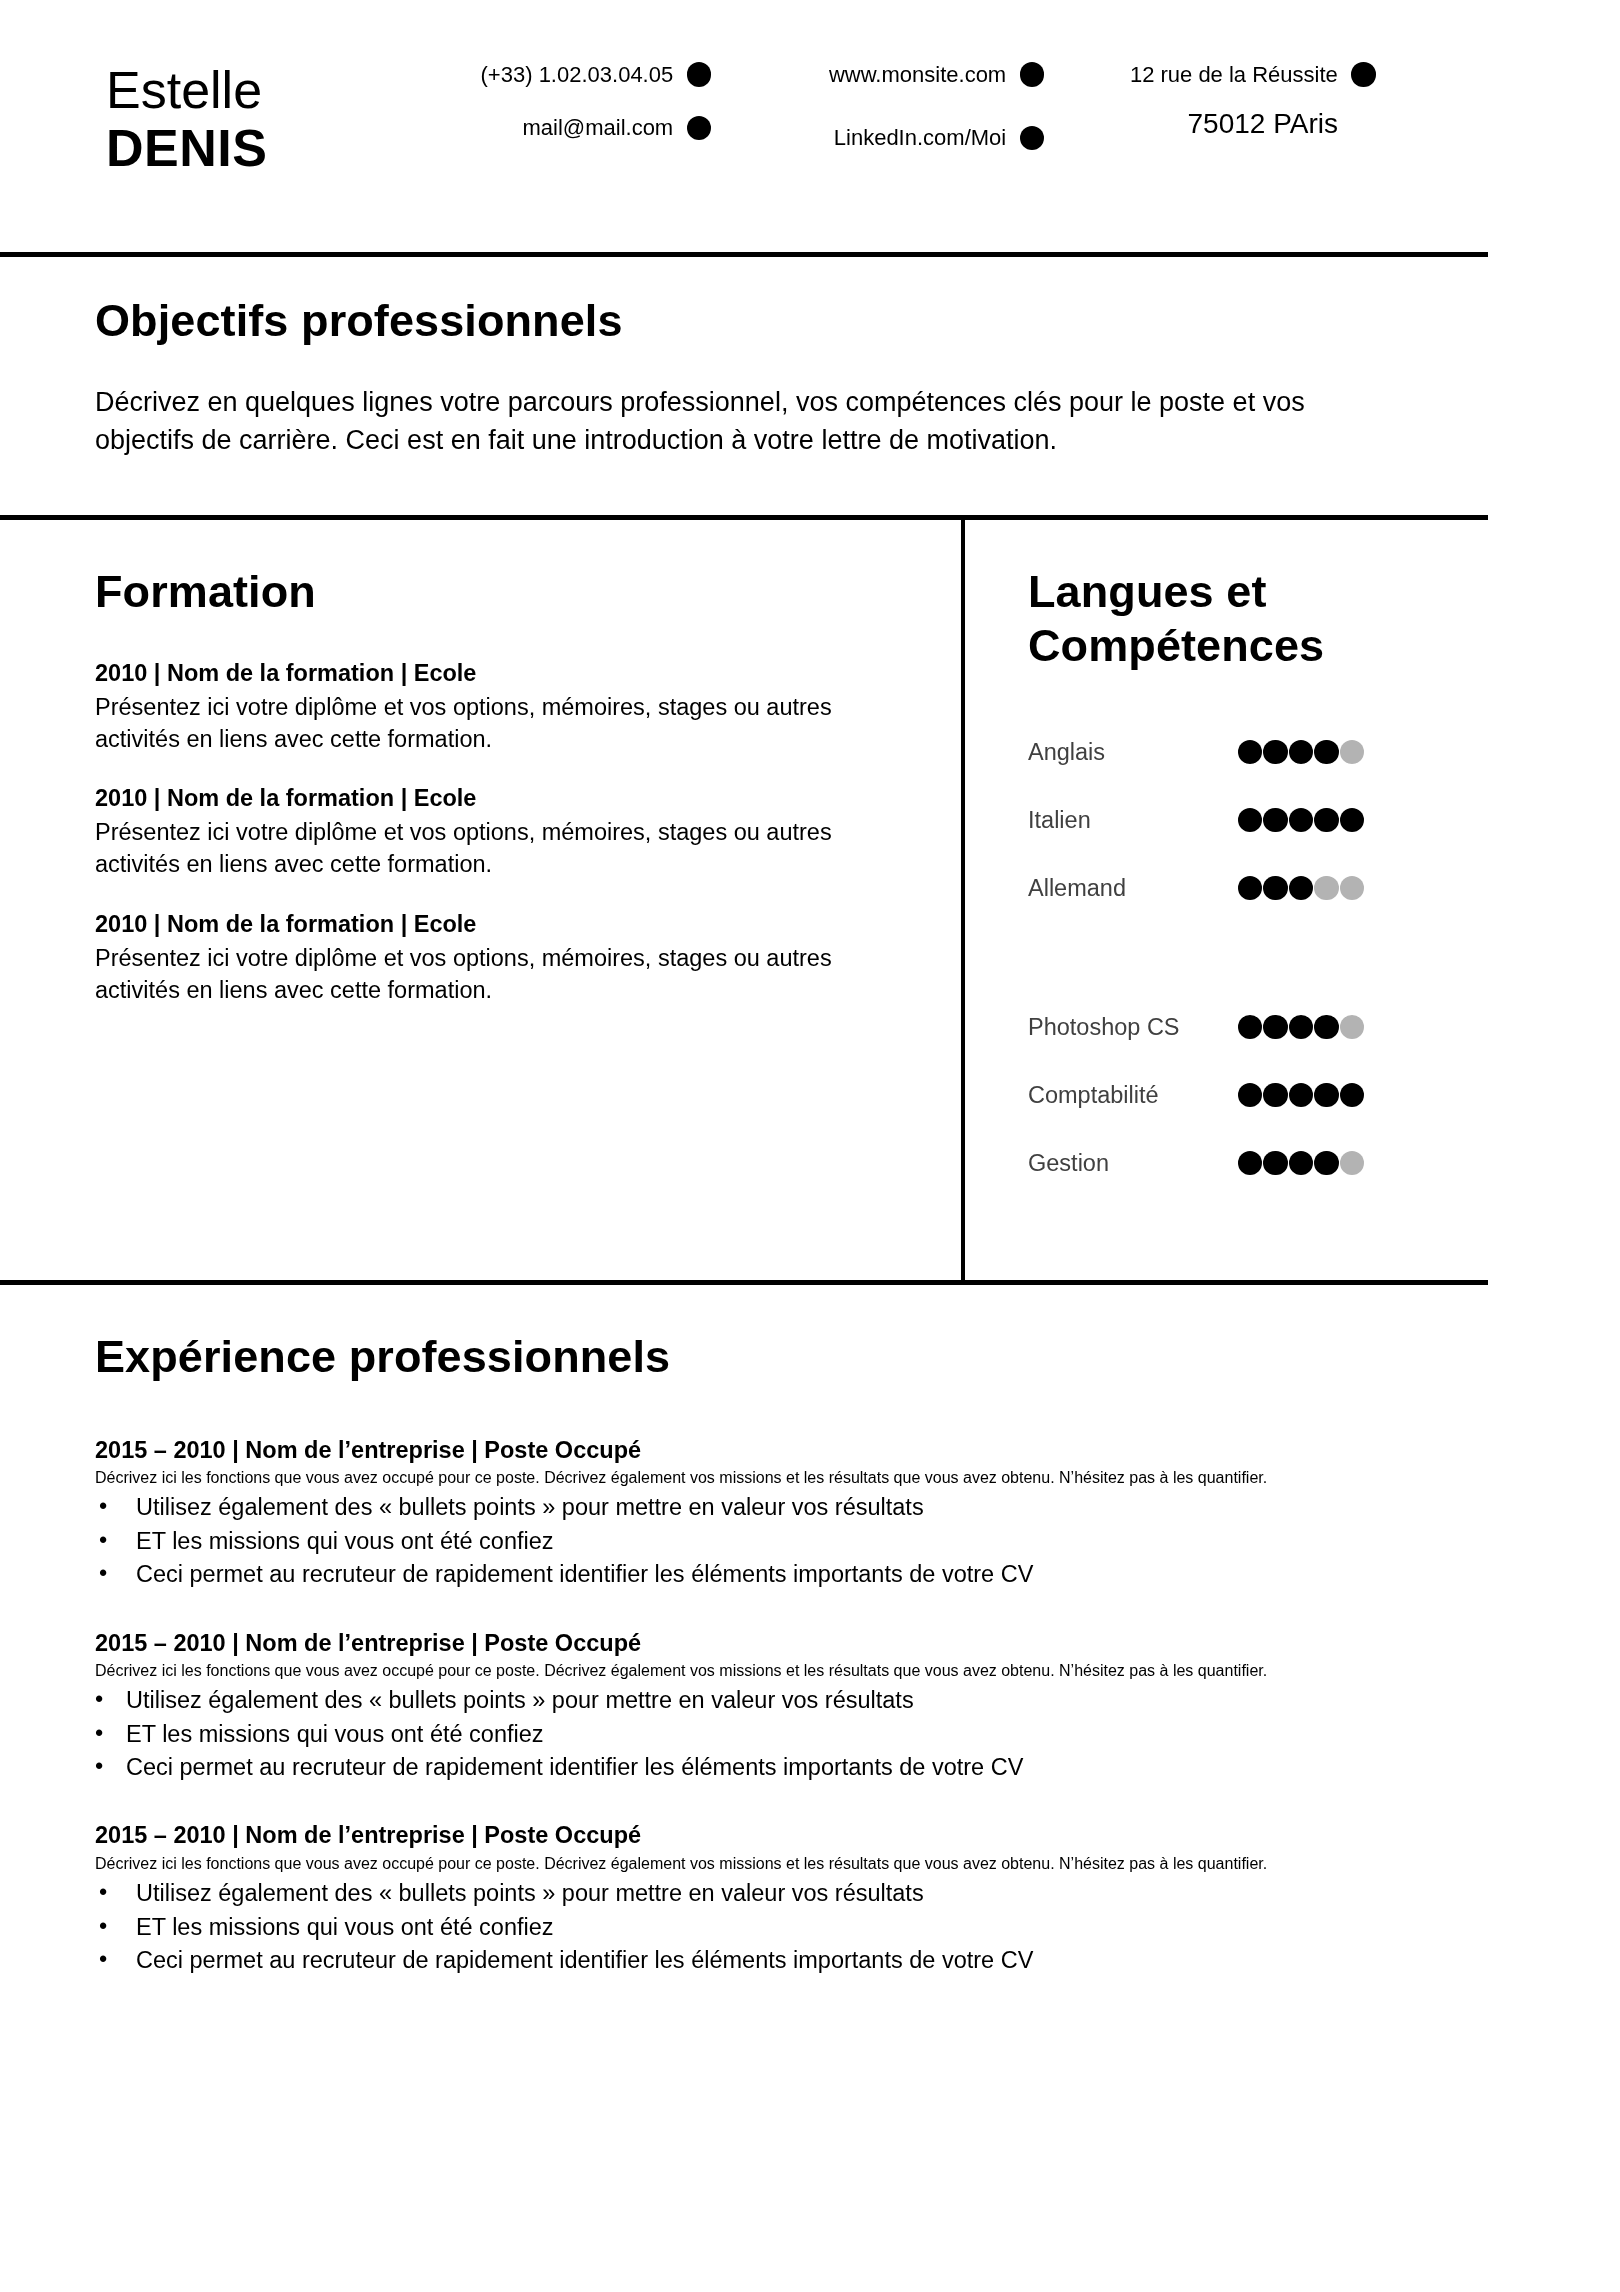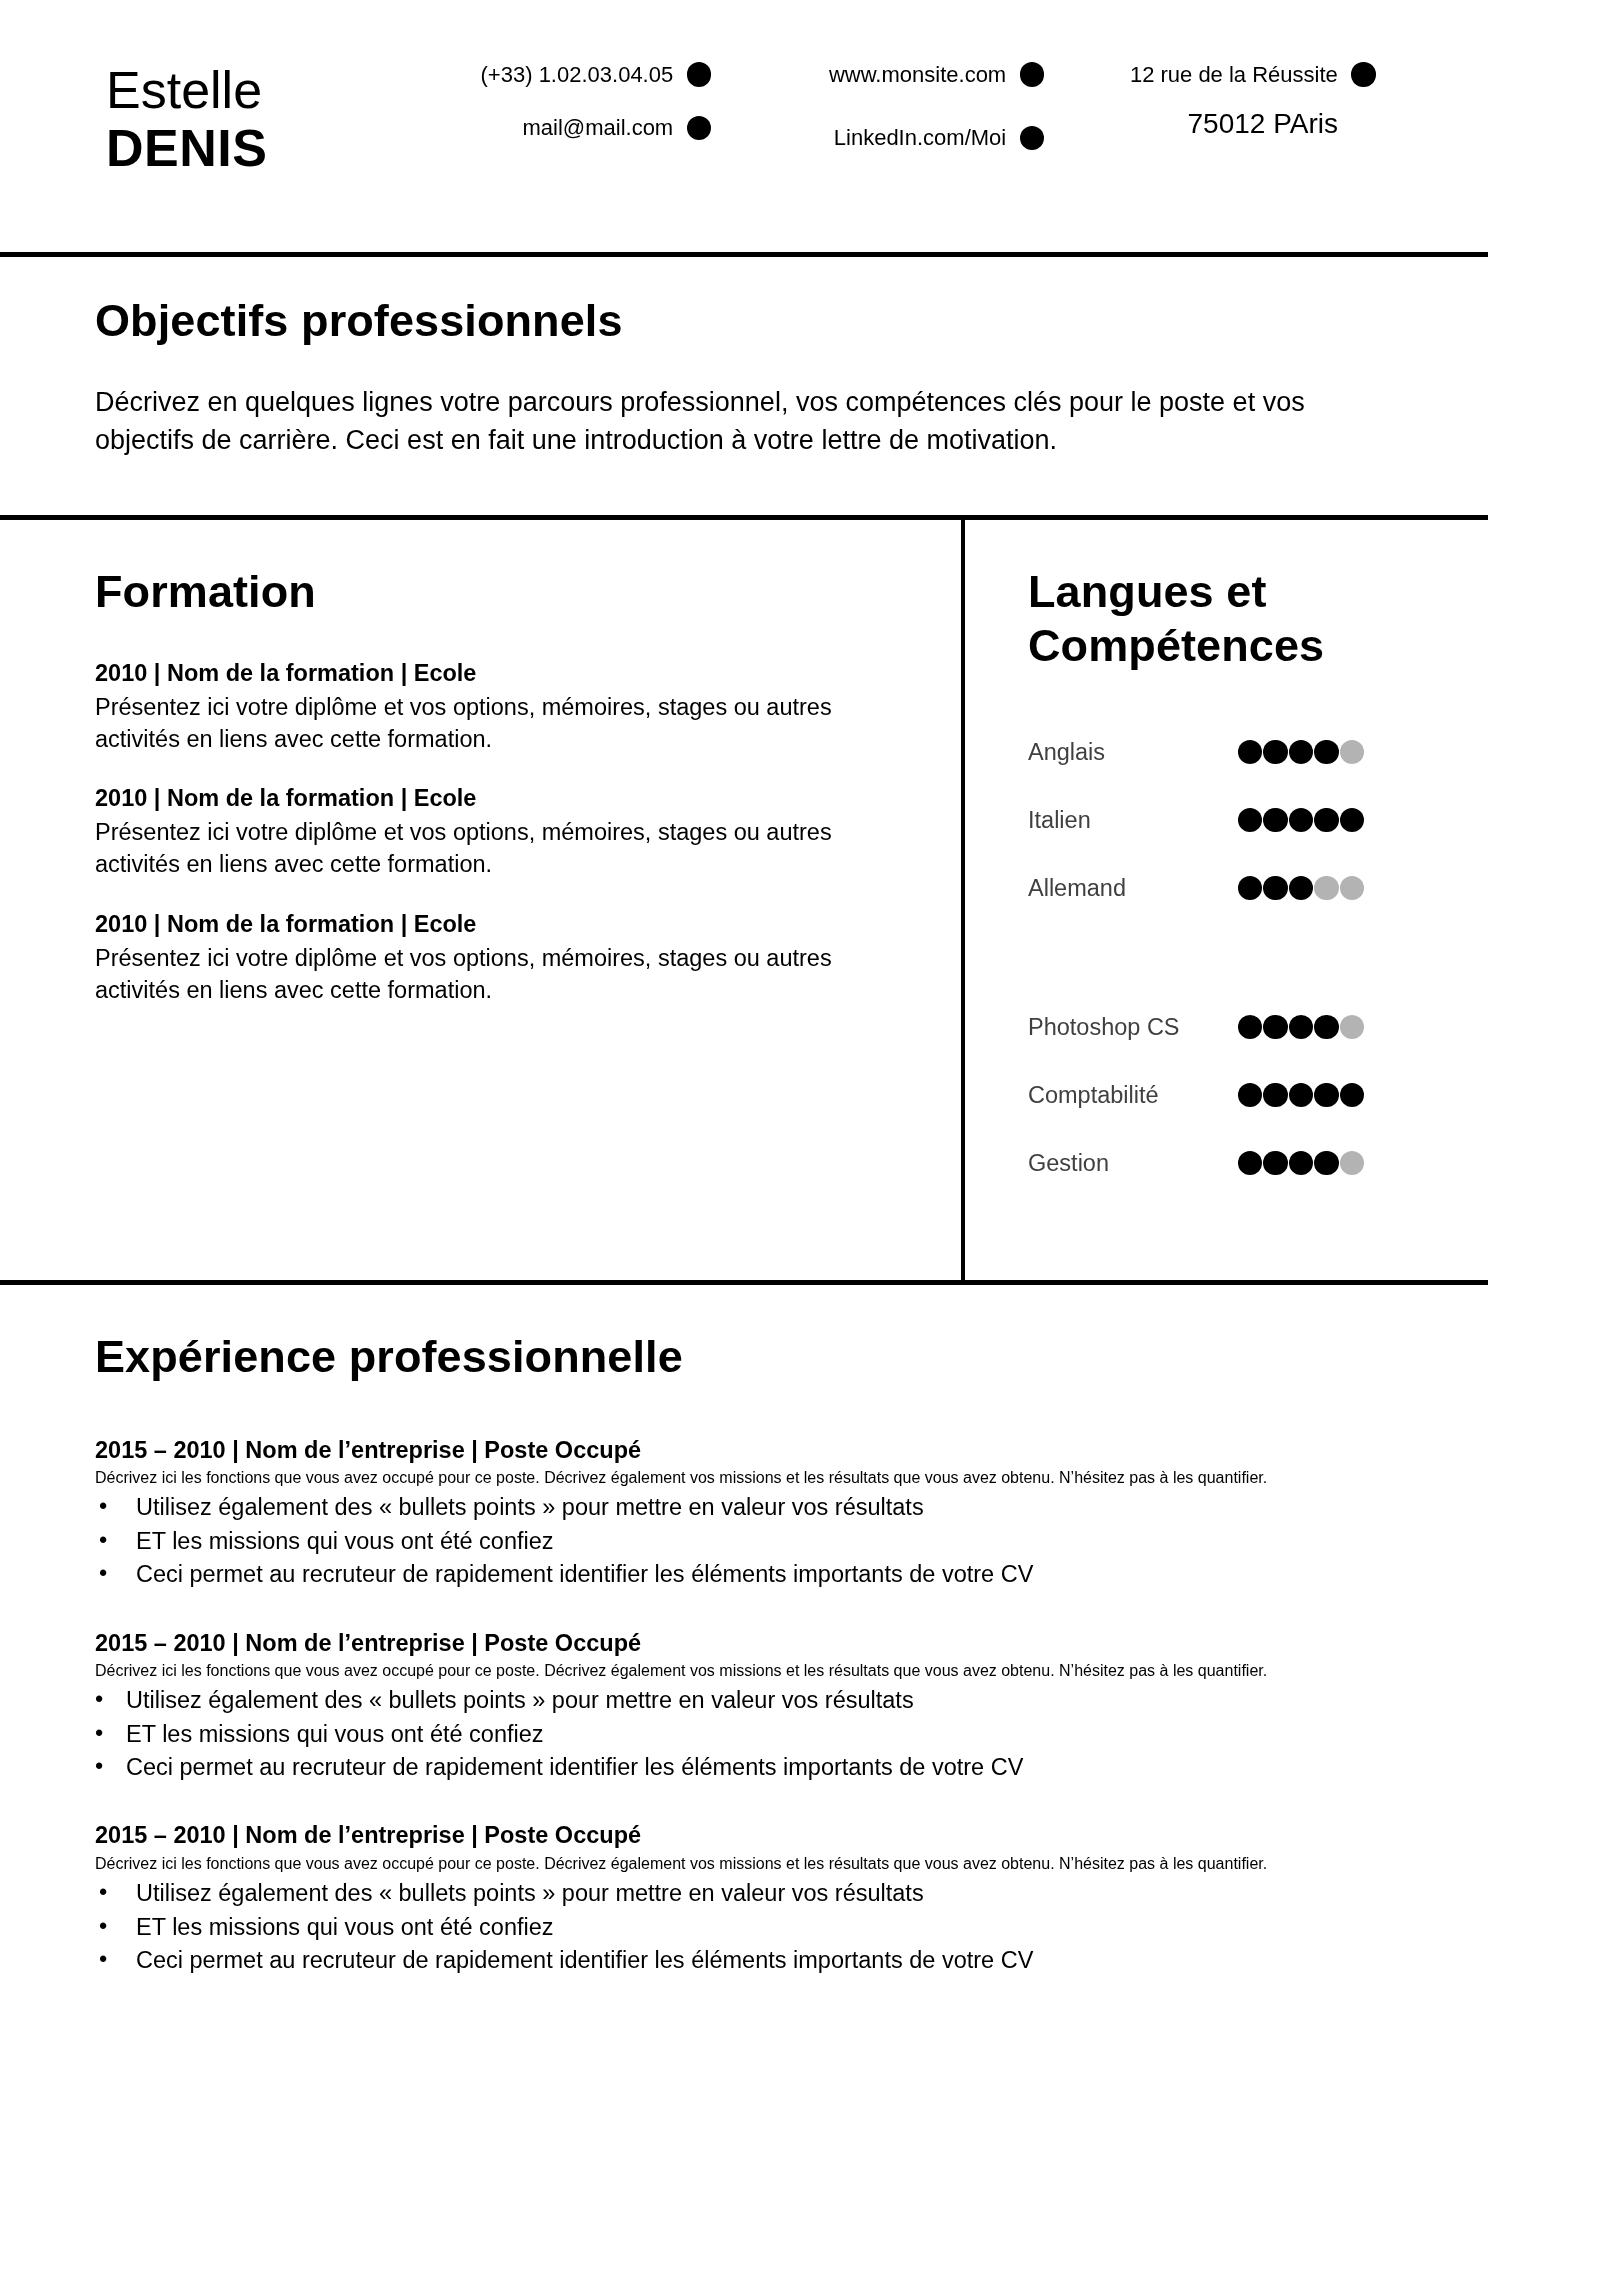--- a/index.html
+++ b/index.html
@@ -378,21 +378,21 @@
               <span class="sdot off"></span>
             </span>
         </div>
       </div>
     </div>
   </div>
 
   <div class="hrule"></div>
 
   <div class="experience">
-    <h2 class="section-title">Expérience professionnelle</h2>
+    <h2 class="section-title">Expérience professionnels</h2>
 
     <div class="exp-item">
       <div class="exp-head">2015 – 2010 | Nom de l’entreprise | Poste Occupé</div>
       <div class="exp-desc">Décrivez ici les fonctions que vous avez occupé pour ce poste. Décrivez également vos missions et les résultats que vous avez obtenu. N’hésitez pas à les quantifier.</div>
       <ul class="exp-bullets">
         <li>Utilisez également des « bullets points » pour mettre en valeur vos résultats</li>
         <li>ET les missions qui vous ont été confiez</li>
         <li>Ceci permet au recruteur de rapidement identifier les éléments  importants de votre CV</li>
       </ul>
     </div>

